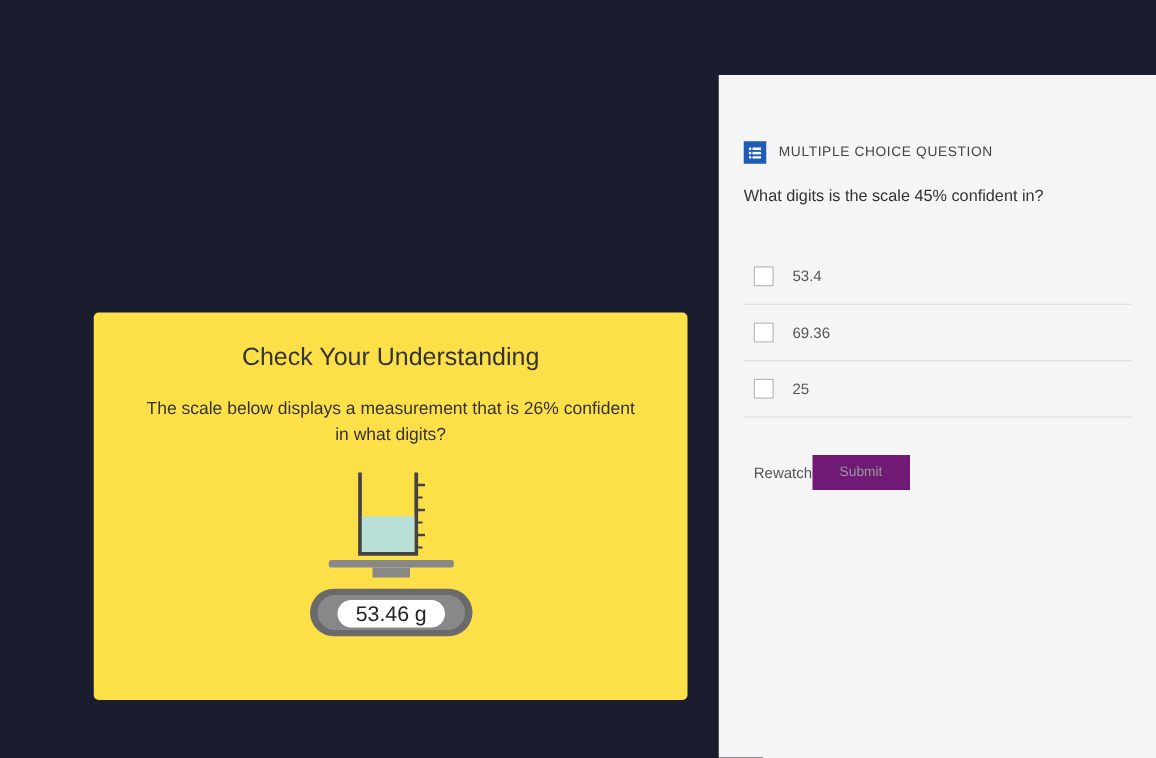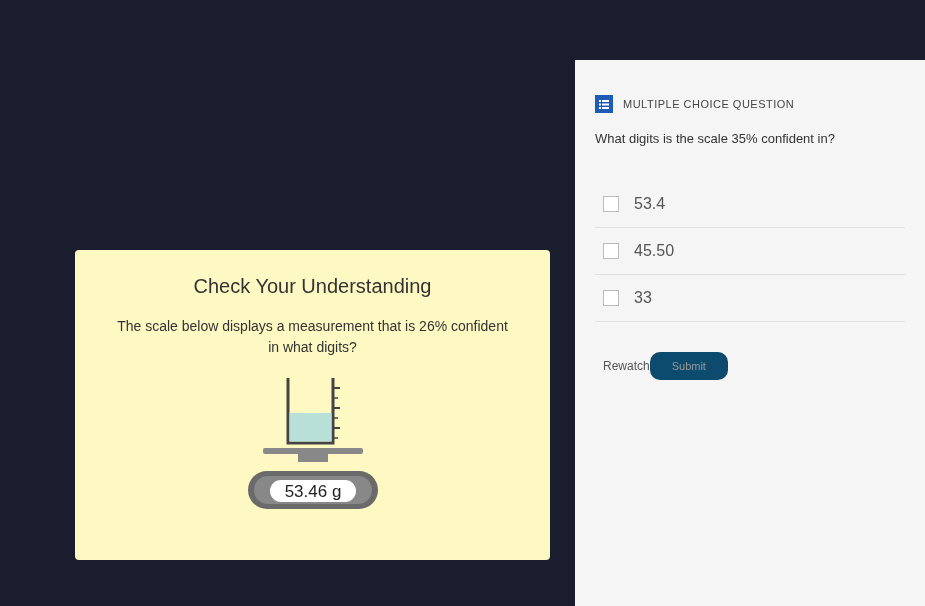--- a/index.html
+++ b/index.html
@@ -14,21 +14,21 @@
       font-family: Arial, Helvetica, sans-serif;
       position: relative;
       overflow: hidden;
     }
     .left-panel {
       position: absolute;
       left: 75px;
       top: 250px;
       width: 475px;
       height: 310px;
-      background: #fef9c3;
+      background: #fde047;
       border-radius: 4px;
       padding: 25px 24px;
       display: flex;
       flex-direction: column;
       align-items: center;
     }
     .cyu-title {
       font-size: 20px;
       color: #333;
       font-weight: 400;
@@ -47,21 +47,21 @@
       flex-direction: column;
       align-items: flex-start;
     }
     .right-panel {
       position: absolute;
       left: 575px;
       top: 60px;
       width: 350px;
       height: 546px;
       background: #f5f5f5;
-      padding: 35px 20px;
+      padding: 53px 20px;
     }
     .mcq-header {
       display: flex;
       align-items: center;
       gap: 10px;
       margin-bottom: 18px;
     }
     .mcq-icon {
       width: 18px;
       height: 18px;
@@ -95,43 +95,43 @@
     .option:last-of-type {
       border-bottom: 1px solid #e0e0e0;
     }
     .checkbox {
       width: 16px;
       height: 16px;
       border: 1px solid #bbb;
       background: #fff;
     }
     .option-text {
-      font-size: 16px;
+      font-size: 12px;
       color: #555;
     }
     .action-row {
       display: flex;
       justify-content: flex-start;
       align-items: center;
       margin-top: 30px;
       padding: 0 8px;
     }
     .rewatch {
       font-size: 12px;
       color: #555;
       cursor: pointer;
     }
     .submit-btn {
-      background: #0c4a6e;
+      background: #701a75;
       color: #999;
       border: none;
       padding: 8px 22px;
       font-size: 11px;
       cursor: pointer;
-      border-radius: 10px;
+      border-radius: 0;
     }
   </style>
 </head>
 <body>
 
 <div class="left-panel">
   <div class="cyu-title">Check Your Understanding</div>
   <div class="cyu-subtitle">The scale below displays a measurement that is 26% confident in what digits?</div>
   <div class="beaker-scale">
     <svg width="190" height="175" viewBox="0 0 190 175">
@@ -167,32 +167,32 @@
         <rect x="0" y="1" width="2" height="2" fill="white"></rect>
         <rect x="3" y="1" width="7" height="2" fill="white"></rect>
         <rect x="0" y="4.5" width="2" height="2" fill="white"></rect>
         <rect x="3" y="4.5" width="7" height="2" fill="white"></rect>
         <rect x="0" y="8" width="2" height="2" fill="white"></rect>
         <rect x="3" y="8" width="7" height="2" fill="white"></rect>
       </svg>
     </div>
     <div class="mcq-label">MULTIPLE CHOICE QUESTION</div>
   </div>
-  <div class="mcq-question">What digits is the scale 35% confident in?</div>
+  <div class="mcq-question">What digits is the scale 45% confident in?</div>
 
   <div class="option">
     <div class="checkbox"></div>
     <div class="option-text">53.4</div>
   </div>
   <div class="option">
     <div class="checkbox"></div>
-    <div class="option-text">45.50</div>
+    <div class="option-text">69.36</div>
   </div>
   <div class="option">
     <div class="checkbox"></div>
-    <div class="option-text">33</div>
+    <div class="option-text">25</div>
   </div>
 
   <div class="action-row">
     <div class="rewatch">Rewatch</div>
     <button class="submit-btn">Submit</button>
   </div>
 </div>
 
 </body></html>

